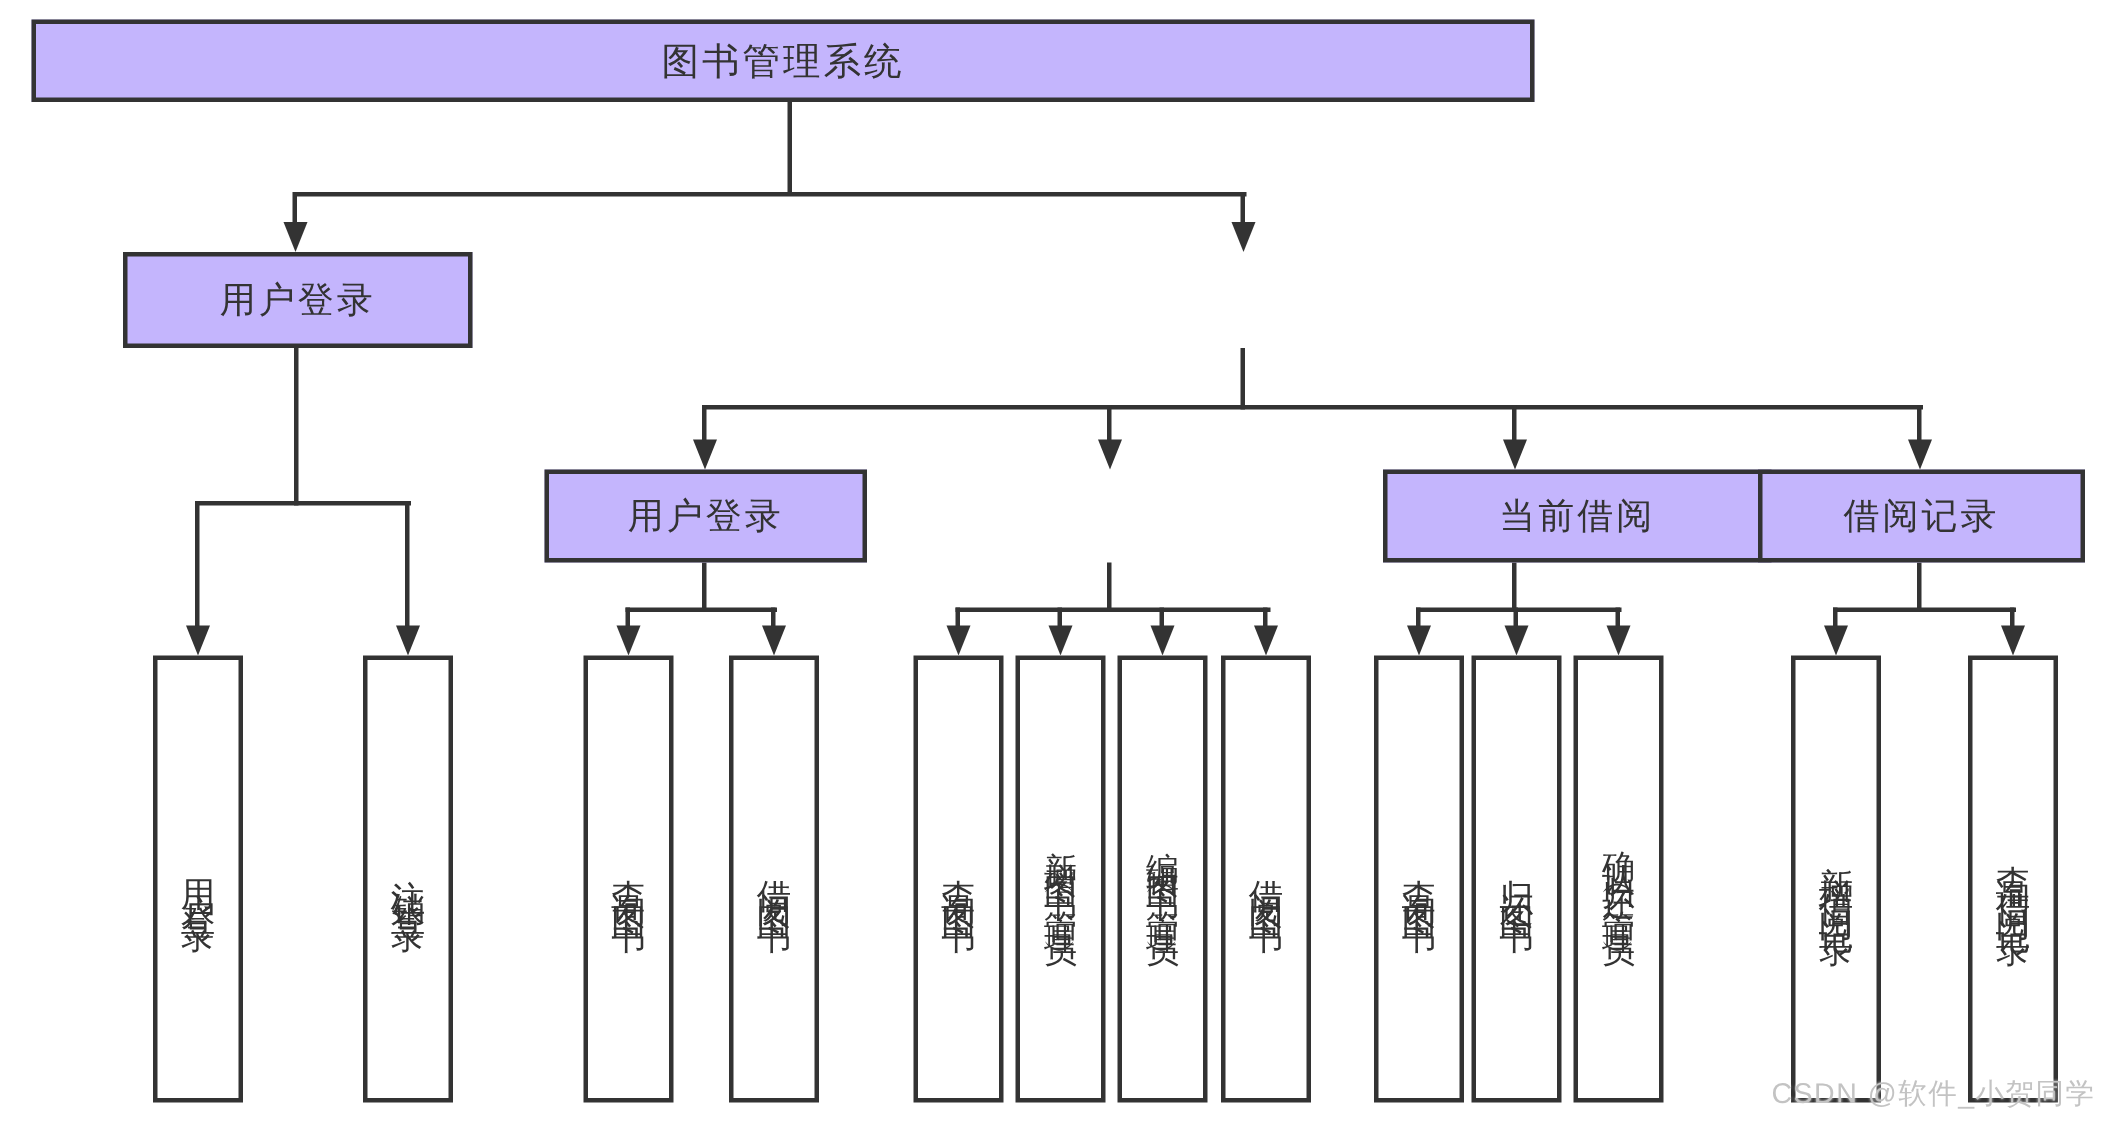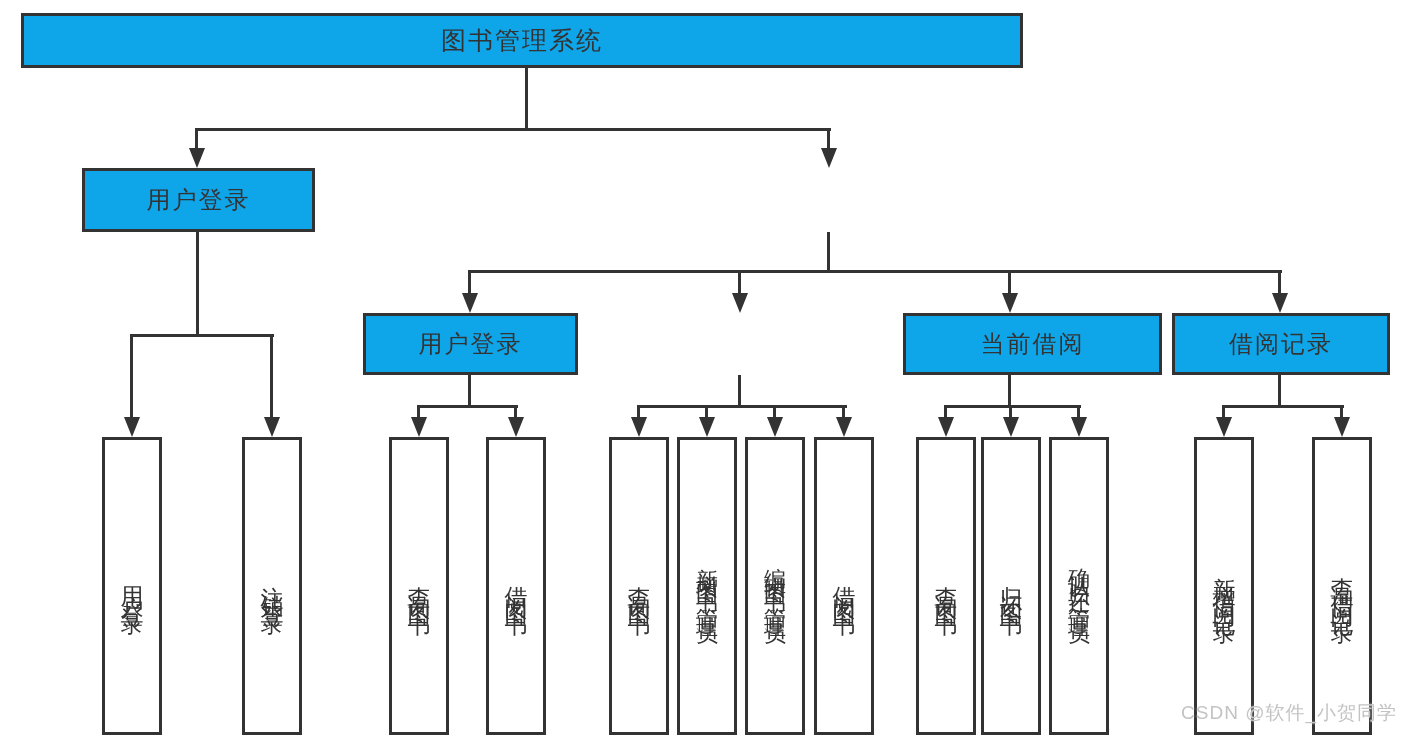--- a/index.html
+++ b/index.html
@@ -1,19 +1,19 @@
 <!DOCTYPE html>
 <html><head>
 <meta charset="utf-8">
 <style>
   html,body{margin:0;padding:0;background:#ffffff;}
   body{font-family:"Liberation Sans","DejaVu Sans",sans-serif;}
   .stage{position:relative;width:1405px;height:747px;background:#ffffff;overflow:hidden;}
   .node{
-    position:absolute;box-sizing:border-box;background:#0ea5e9;
+    position:absolute;box-sizing:border-box;background:#c4b5fd;
     border:3px solid #333333;color:#333333;
     display:flex;align-items:center;justify-content:center;
     font-size:24px;letter-spacing:2px;z-index:2;
   }
   .node.root{font-size:25px;}
   .leaf{
     position:absolute;box-sizing:border-box;background:#ffffff;
     border:3px solid #333333;color:#333333;
     display:flex;align-items:center;justify-content:center;
     top:437px;width:60px;height:298px;z-index:2;
@@ -24,21 +24,21 @@
   }
   .leaf.long span{letter-spacing:8px;font-size:22px;}
   .vline{position:absolute;width:3px;background:#333333;z-index:1;}
   .hline{position:absolute;height:3px;background:#333333;z-index:1;}
   .arrow{
     position:absolute;width:0;height:0;z-index:1;
     border-left:8px solid transparent;border-right:8px solid transparent;
     border-top:20px solid #333333;
   }
   .watermark{
-    position:absolute;right:8px;bottom:21px;z-index:3;
+    position:absolute;right:8px;bottom:5px;z-index:3;
     color:#c3c3c3;font-size:19px;letter-spacing:1px;
     text-shadow:0 0 2px #ffffff;
   }
 </style>
 </head>
 <body>
 
 <div class="stage">
 
   <div class="vline" style="left:525px;top:68px;height:62px;"></div>
@@ -104,21 +104,21 @@
     <span>图书管理系统</span>
   </div>
 
   <div class="node" style="left:82px;top:168px;width:233px;height:64px;">
     <span>用户登录</span>
   </div>
 
   <div class="node" style="left:363px;top:313px;width:215px;height:62px;">
     <span>用户登录</span>
   </div>
-  <div class="node" style="left:903px;top:313px;width:259px;height:62px;">
+  <div class="node" style="left:922px;top:313px;width:259px;height:62px;">
     <span>当前借阅</span>
   </div>
   <div class="node" style="left:1172px;top:313px;width:218px;height:62px;">
     <span>借阅记录</span>
   </div>
 
   <div class="leaf" style="left:102px;">
     <span>用户登录</span>
   </div>
   <div class="leaf" style="left:242px;">

